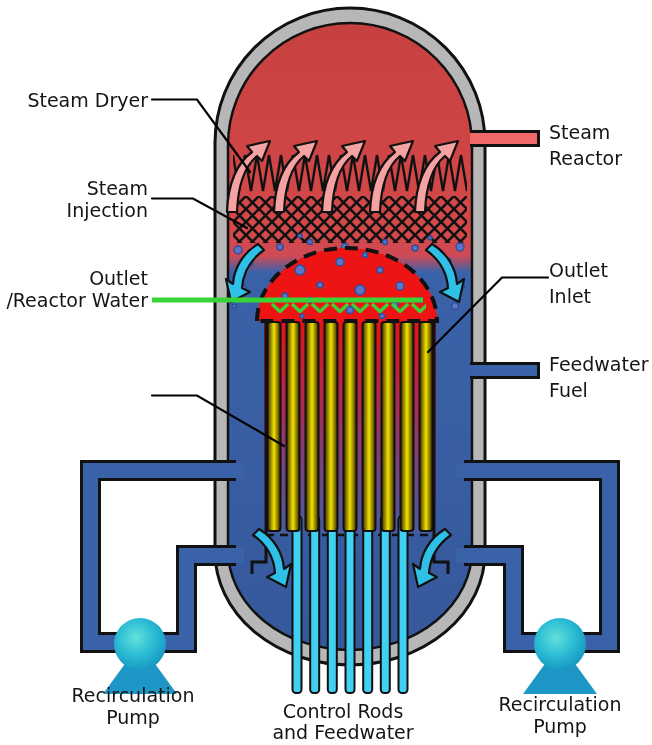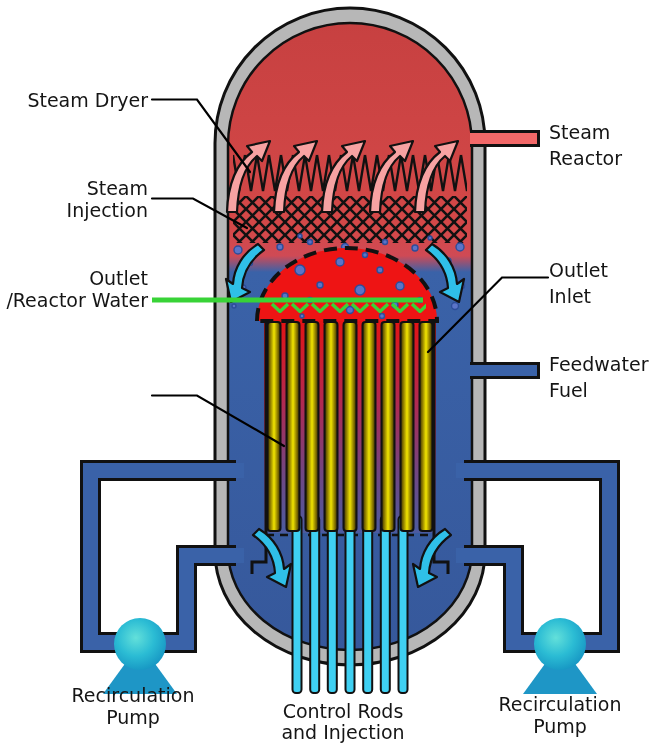--- a/index.html
+++ b/index.html
@@ -220,16 +220,16 @@
   <div>Pump</div>
 </div>
 
 <div class="lbl center" style="left:465px;top:693px;width:190px">
   <div>Recirculation</div>
   <div>Pump</div>
 </div>
 
 <div class="lbl center lh21" style="left:248px;top:701px;width:190px">
   <div>Control Rods</div>
-  <div>and Injection</div>
+  <div>and Feedwater</div>
 </div>
 
 </div>
 
 </body></html>

